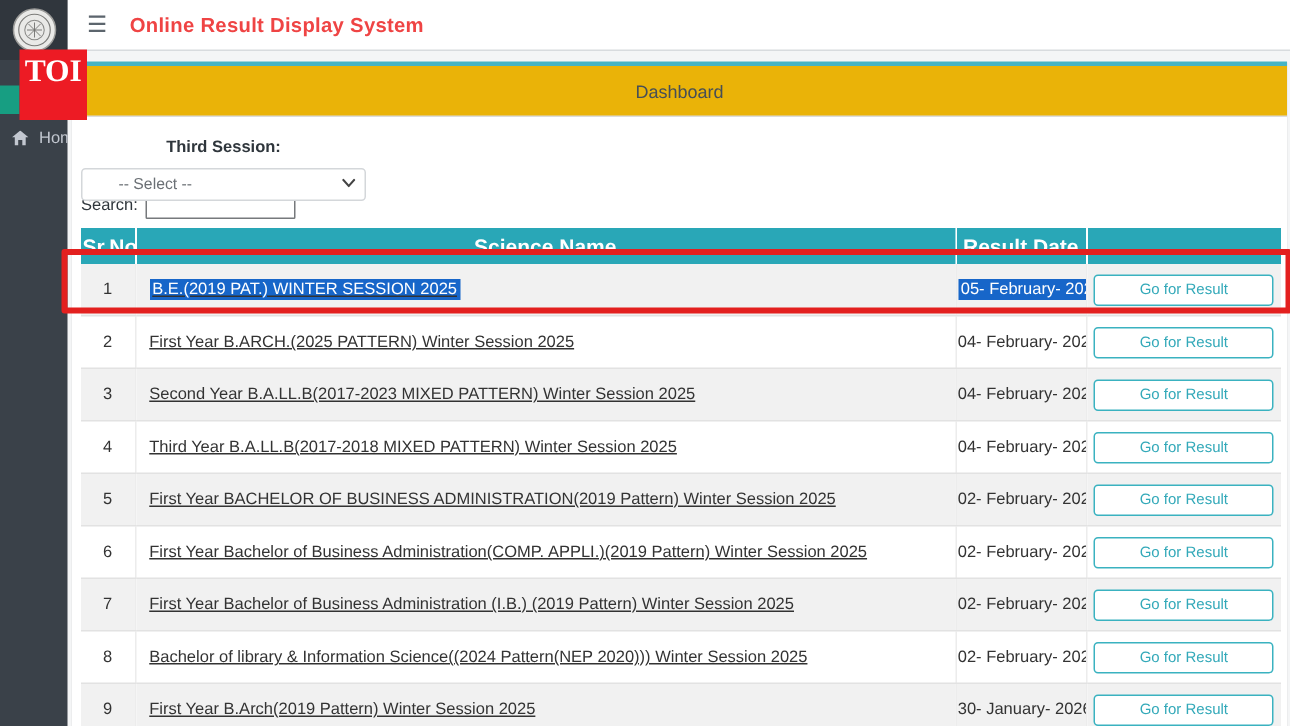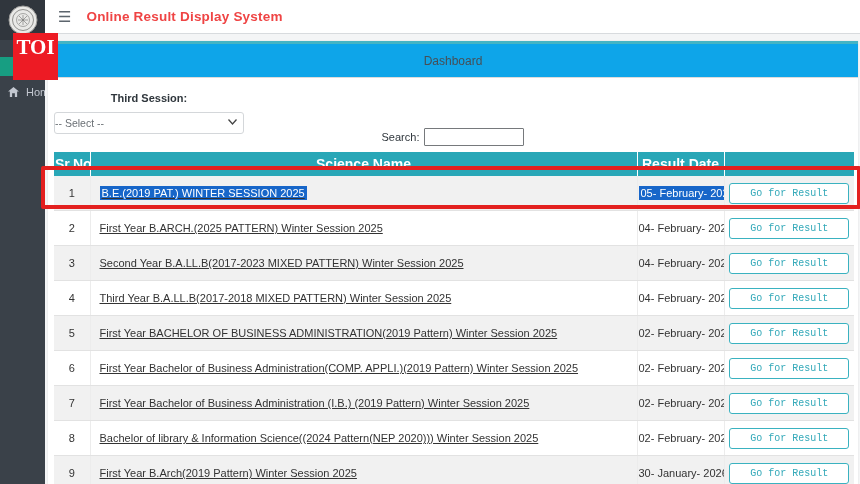--- a/index.html
+++ b/index.html
@@ -31,39 +31,39 @@
   }
   .hamburger{font-size:15px;color:#5c656d;margin:0 0 0 13px;cursor:pointer;line-height:1;}
   .nav-title{margin-left:15px;font-size:13.5px;font-weight:700;color:#ef4444;letter-spacing:.2px;}
   
   .main{position:absolute;left:45px;top:34px;right:0;bottom:0;background:#f4f5f6;}
   .card{
     margin:7px 2px 0 3px;background:#fff;border-top:3px solid #45b4c4;
     box-shadow:0 0 1px rgba(0,0,0,.15);
   }
   .card-header{
-    height:33px;background:#0ea5e9;border-bottom:1px solid #dcdcdc;
+    height:33px;background:#eab308;border-bottom:1px solid #dcdcdc;
     display:flex;align-items:center;justify-content:center;
     font-size:12px;color:#474f56;font-weight:400;
   }
   .card-body{padding:8px 4px 0 6px;}
   .session-label{
     width:190px;text-align:center;font-size:11px;font-weight:700;color:#2f363c;
     margin:6px 0 8px 0;
   }
   .select-wrap{position:relative;width:190px;height:22px;}
   .select-wrap select{
     -webkit-appearance:none;appearance:none;width:100%;height:100%;
     border:1px solid #d4d7da;border-radius:3px;background:#fff;
-    font-size:10.5px;color:#6b7075;padding:0 18px 0 0;outline:none;
+    font-size:10.5px;color:#6b7075;padding:0 18px 0 24px;outline:none;
     font-family:"Liberation Sans",sans-serif;
   }
   .select-chevron{position:absolute;right:7px;top:7px;pointer-events:none;}
   .search-row{
-    display:flex;justify-content:center;align-items:center;gap:5px;
+    display:flex;justify-content:flex-start;align-items:center;gap:5px;
     margin:-6px 2px 6px 0;
   }
   .search-row label{font-size:11px;color:#2f363c;}
   .search-row input{
     width:92px;height:16px;border:1px solid #76797c;border-radius:1px;
     font-size:11px;padding:0 3px;outline:none;
   }
   
   table.results{border-collapse:collapse;width:100%;table-layout:fixed;margin-top:2px;}
   table.results th{
@@ -81,21 +81,21 @@
   table.results tr:nth-child(odd) td{background:#f1f1f1;}
   .col-sr{width:36px;}
   .col-date{width:87px;}
   .col-action{width:130px;}
   td.sr-cell{text-align:center;color:#3a3a3a;}
   td.course-cell{text-align:left;padding-left:9px;text-decoration:underline;}
   td.date-cell{text-align:center;font-size:10.5px;color:#474747;}
   td.action-cell{text-align:center;}
   .go-btn{
     width:120px;height:21px;background:#fff;border:1px solid #3ab2c0;border-radius:3px;
-    color:#33a9b9;font-size:10px;cursor:pointer;font-family:Liberation Mono, monospace;
+    color:#33a9b9;font-size:10px;cursor:pointer;font-family:Liberation Sans, sans-serif;
   }
   .sel{background:#1766c9;color:#fff;padding:1px 2px;}
   
   .annotation-box{
     position:absolute;left:41px;top:166px;width:812px;height:35px;
     border:4px solid #e3201f;z-index:9;pointer-events:none;border-radius:2px;
   }
   .toi{
     position:absolute;left:13px;top:33px;width:45px;height:47px;background:#ed1b24;
     z-index:10;display:flex;justify-content:center;

